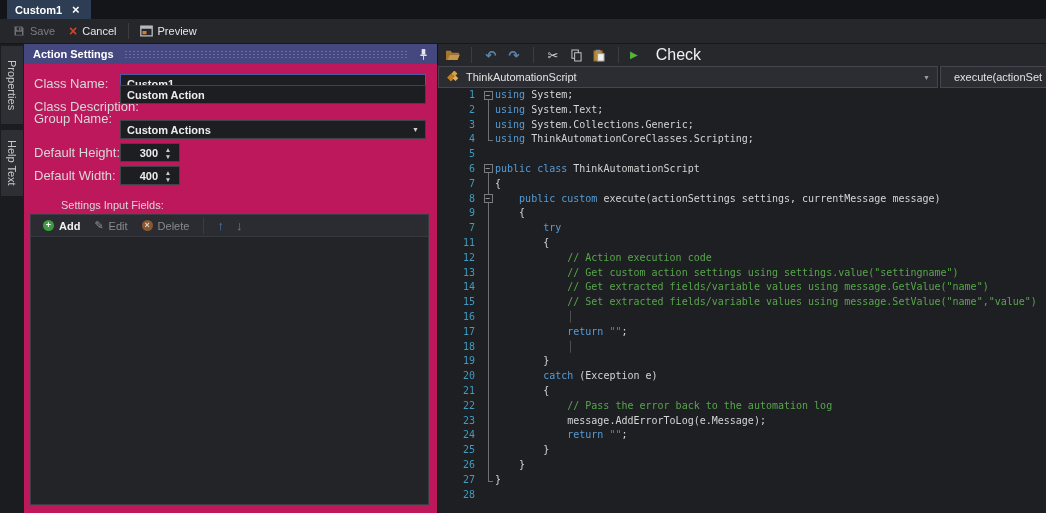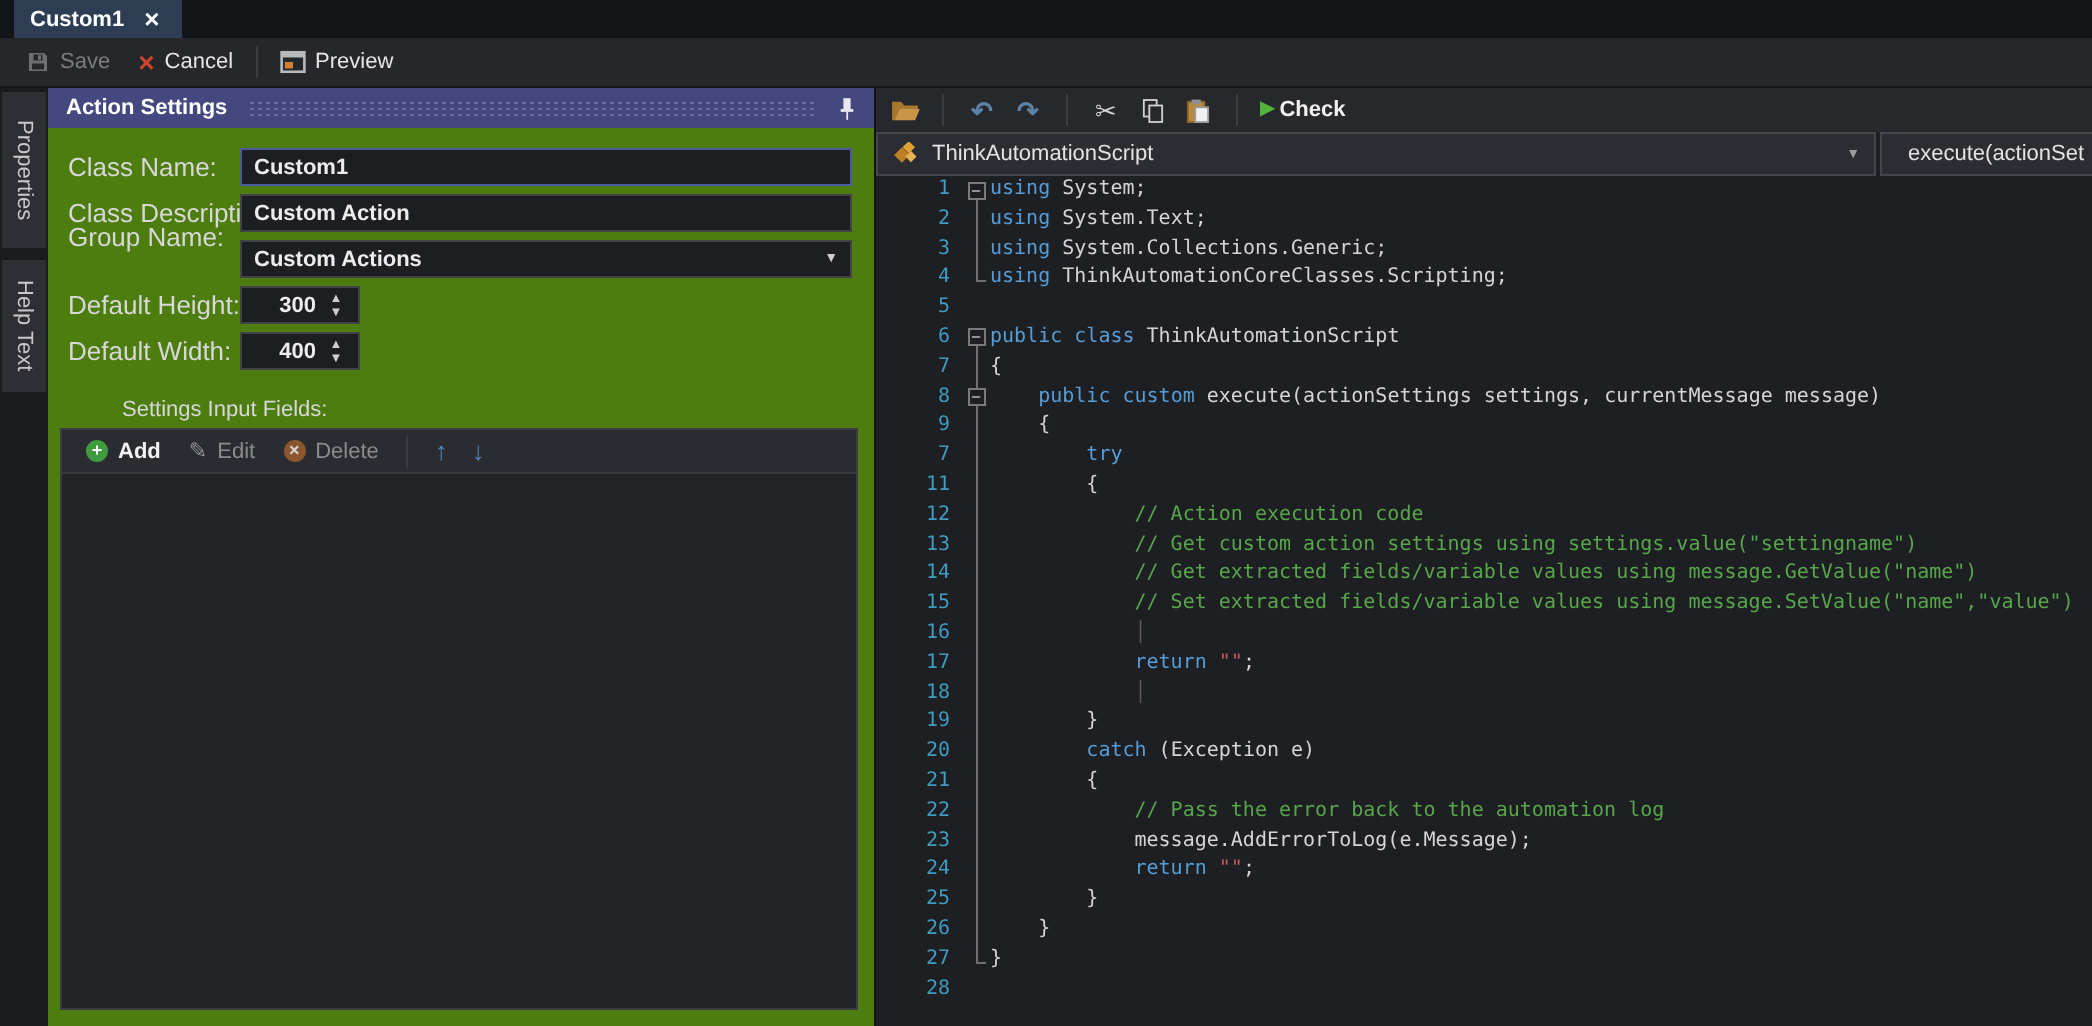--- a/index.html
+++ b/index.html
@@ -23,21 +23,21 @@
 
   
   .side-strip{position:absolute;left:0;top:44px;width:24px;height:469px;background:#1b1c20;}
   .side-tab{position:absolute;left:1px;width:22px;background:#2e2f35;color:#c9c9c9;font-size:11px;
             writing-mode:vertical-rl;display:flex;align-items:center;justify-content:center;
             padding:9px 0;box-sizing:border-box;cursor:default;}
   #side-tab-properties{top:2px;height:78px;}
   #side-tab-help{top:86px;height:66px;}
 
   
-  .left-panel{position:absolute;left:24px;top:44px;width:413px;height:469px;background:#4d7c0f;}
+  .left-panel{position:absolute;left:24px;top:44px;width:413px;height:469px;background:#be185d;}
   .panel-header{position:absolute;left:0;top:0;width:100%;height:20px;background:#45487e;
                 display:flex;align-items:center;padding:0 9px;box-sizing:border-box;}
   .panel-header .title{font-size:11px;font-weight:700;color:#fff;white-space:nowrap;}
   .panel-header .dots{flex:1;height:9px;margin:0 10px;
         background-image:radial-gradient(#676ba6 0.9px,transparent 1px);background-size:4px 3px;}
   .form-label{position:absolute;left:10px;font-size:13px;color:#d8d8d8;line-height:19px;white-space:nowrap;}
   .field{position:absolute;left:96px;width:306px;height:19px;background:#1d1e22;border:1px solid #41424a;
          box-sizing:border-box;display:flex;align-items:center;padding:0 6px;font-size:11px;font-weight:700;color:#ececec;}
   .field.focused{border-color:#4d59a0;}
   .field .caret{margin-left:auto;font-size:7px;color:#cfcfcf;}
@@ -62,21 +62,21 @@
 
   
   .right-panel{position:absolute;left:437px;top:44px;width:609px;height:469px;background:#1e1f23;
                border-left:1px solid #121316;box-sizing:border-box;}
   .ed-toolbar{position:absolute;left:0;top:0;width:100%;height:22px;background:#27282c;display:flex;
               align-items:center;padding:0 6px;gap:7px;box-sizing:border-box;}
   .ed-ic{display:flex;align-items:center;justify-content:center;height:18px;min-width:16px;}
   .glyph-undo,.glyph-redo{font-size:13px;font-weight:700;color:#5c82a8;line-height:1;}
   .glyph-cut{font-size:13px;color:#d2d3d6;line-height:1;}
   .glyph-play{font-size:10px;color:#54b53c;line-height:1;}
-  .check-label{font-size:11px;font-weight:700;color:#f0f0f0;margin-left:2px;}
+  .check-label{font-size:16px;font-weight:400;color:#f0f0f0;margin-left:18px;}
 
   .breadcrumb{position:absolute;left:0;top:22px;width:100%;height:22px;display:flex;gap:2px;background:#1e1f23;}
   .crumb{background:#2c2d33;border:1px solid #45464d;display:flex;align-items:center;gap:6px;
          padding:0 7px;box-sizing:border-box;font-size:11px;color:#e3e3e3;white-space:nowrap;}
   .crumb-class{flex:1;}
   .crumb-class .caret{margin-left:auto;font-size:7px;color:#9a9b9f;}
   .crumb-method{width:108px;overflow:hidden;margin-right:-2px;border-right:none;}
 
   .code-area{position:absolute;left:0;top:44px;width:100%;height:425px;overflow:hidden;
              font-family:"DejaVu Sans Mono",monospace;font-size:10px;cursor:text;}
@@ -154,21 +154,21 @@
         <rect x="4.6" y="8.6" width="1" height="4.4" fill="#e8e8ee"></rect>
       </svg>
     </div>
 
     <span class="form-label" style="top:30px">Class Name:</span>
     <div class="field focused" style="top:30px">
       <span>Custom1</span>
     </div>
 
     <span class="form-label" style="top:53px">Class Description:</span>
-    <div class="field" style="top:53px">
+    <div class="field" style="top:41px">
       <span>Custom Action</span>
     </div>
 
     <span class="form-label" style="top:65px">Group Name:</span>
     <div class="field" style="top:76px">
       <span>Custom Actions</span>
       <span class="caret">▼</span>
     </div>
 
     <span class="form-label" style="top:99px">Default Height:</span>

